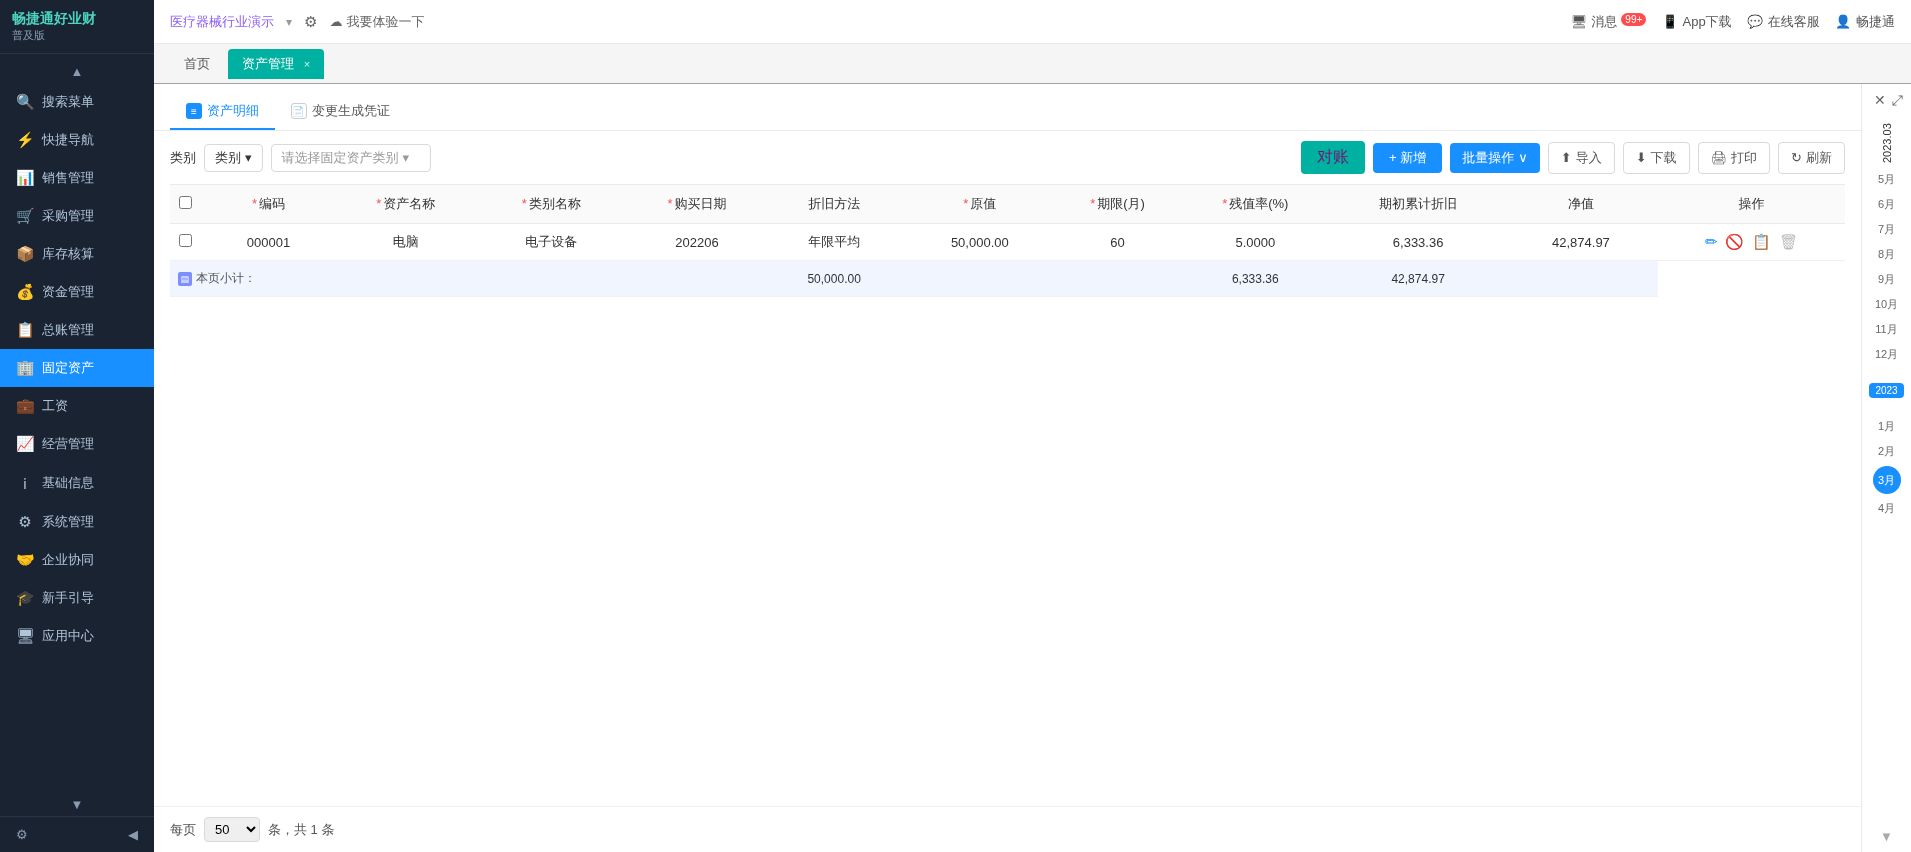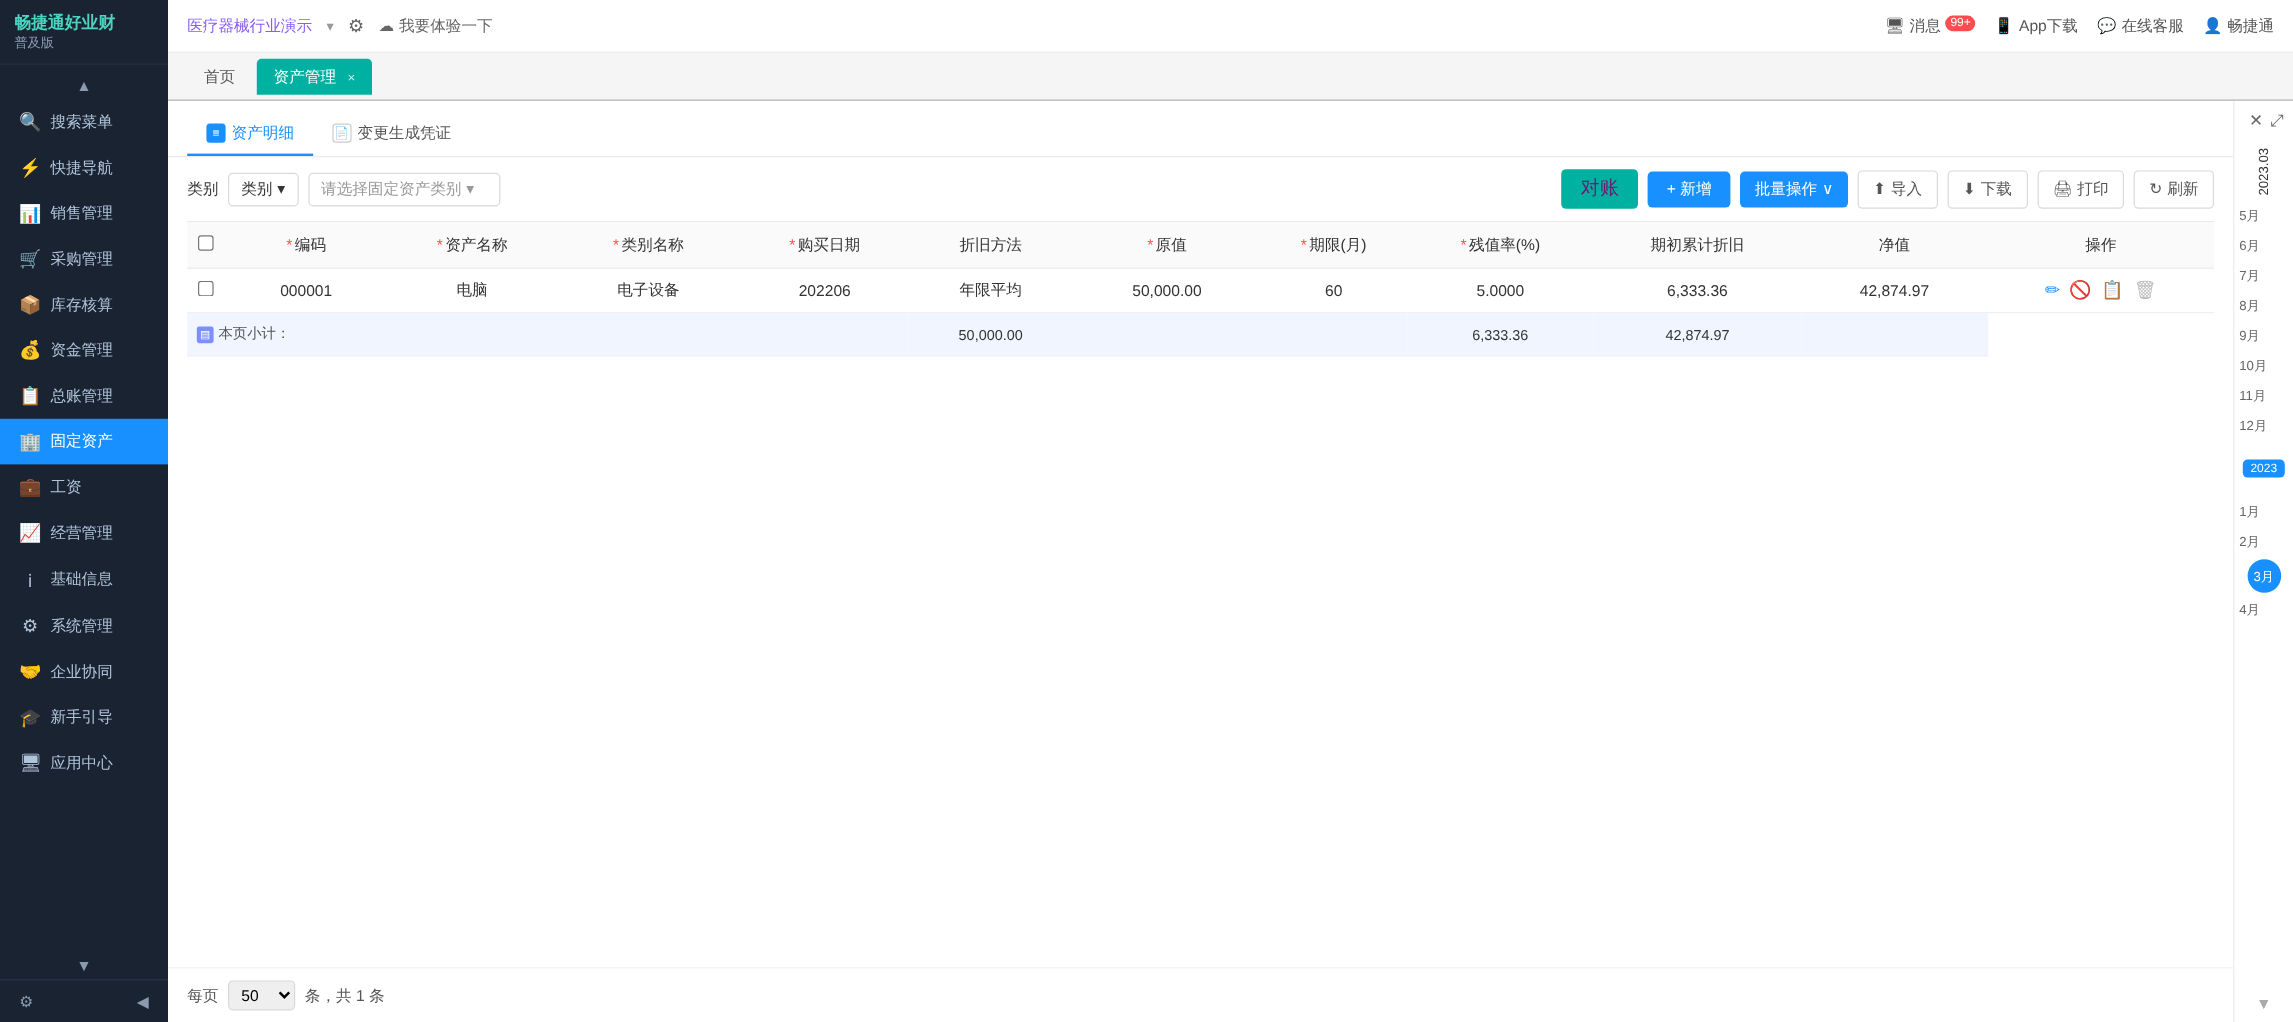--- a/index.html
+++ b/index.html
@@ -1,19 +1,19 @@
 <!DOCTYPE html>
 <html><head>
   <meta charset="utf-8">
   <style>
     * { box-sizing: border-box; margin: 0; padding: 0; }
     body { font-family: 'Microsoft YaHei', sans-serif; font-size: 13px; background: #f0f2f5; display: flex; height: 852px; overflow: hidden; }
 
     
-    .sidebar { width: 140px; background: #1a2332; display: flex; flex-direction: column; height: 100%; flex-shrink: 0; }
+    .sidebar { width: 154px; background: #1a2332; display: flex; flex-direction: column; height: 100%; flex-shrink: 0; }
     .sidebar-logo { padding: 10px 12px; background: #1a2332; border-bottom: 1px solid #2a3444; }
     .sidebar-logo-title { color: #4cd4c0; font-size: 14px; font-weight: bold; }
     .sidebar-logo-sub { color: #8a9bb0; font-size: 11px; }
     .sidebar-scroll { flex: 1; overflow-y: auto; }
     .sidebar-scroll::-webkit-scrollbar { width: 4px; }
     .sidebar-scroll::-webkit-scrollbar-thumb { background: #2a3444; }
     .sidebar-item { display: flex; align-items: center; padding: 10px 16px; color: #b0c4d8; cursor: pointer; font-size: 13px; gap: 8px; }
     .sidebar-item.active { background: #1890ff; color: #fff; }
     .sidebar-item-icon { font-size: 15px; width: 18px; text-align: center; }
     .sidebar-footer { padding: 10px 16px; display: flex; justify-content: space-between; border-top: 1px solid #2a3444; }
@@ -90,21 +90,21 @@
     .col-action { min-width: 90px; }
 
     
     .pagination { padding: 10px 16px; display: flex; align-items: center; gap: 8px; font-size: 13px; color: #555; border-top: 1px solid #f0f0f0; }
     .page-select { border: 1px solid #d9d9d9; border-radius: 4px; padding: 3px 6px; font-size: 13px; }
 
     
     .right-panel { width: 50px; background: #fff; border-left: 1px solid #e8eaed; display: flex; flex-direction: column; align-items: center; overflow: hidden; }
     .right-panel-close { cursor: pointer; color: #666; font-size: 14px; }
     .right-panel-expand { cursor: pointer; color: #666; font-size: 14px; }
-    .month-item { font-size: 11px; color: #666; padding: 5px 4px; cursor: pointer; text-align: left; width: 100%; }
+    .month-item { font-size: 11px; color: #666; padding: 5px 4px; cursor: pointer; text-align: center; width: 100%; }
     .month-item.current { background: #1890ff; color: #fff; border-radius: 50%; width: 28px; height: 28px; display: flex; align-items: center; justify-content: center; margin: 2px auto; }
     .right-panel-top { display: flex; width: 100%; justify-content: flex-end; padding: 8px; gap: 6px; }
   </style>
 </head>
 <body>
 
 <div class="sidebar">
   <div class="sidebar-logo">
     <div class="sidebar-logo-title">畅捷通好业财</div>
     <div class="sidebar-logo-sub">普及版</div>

